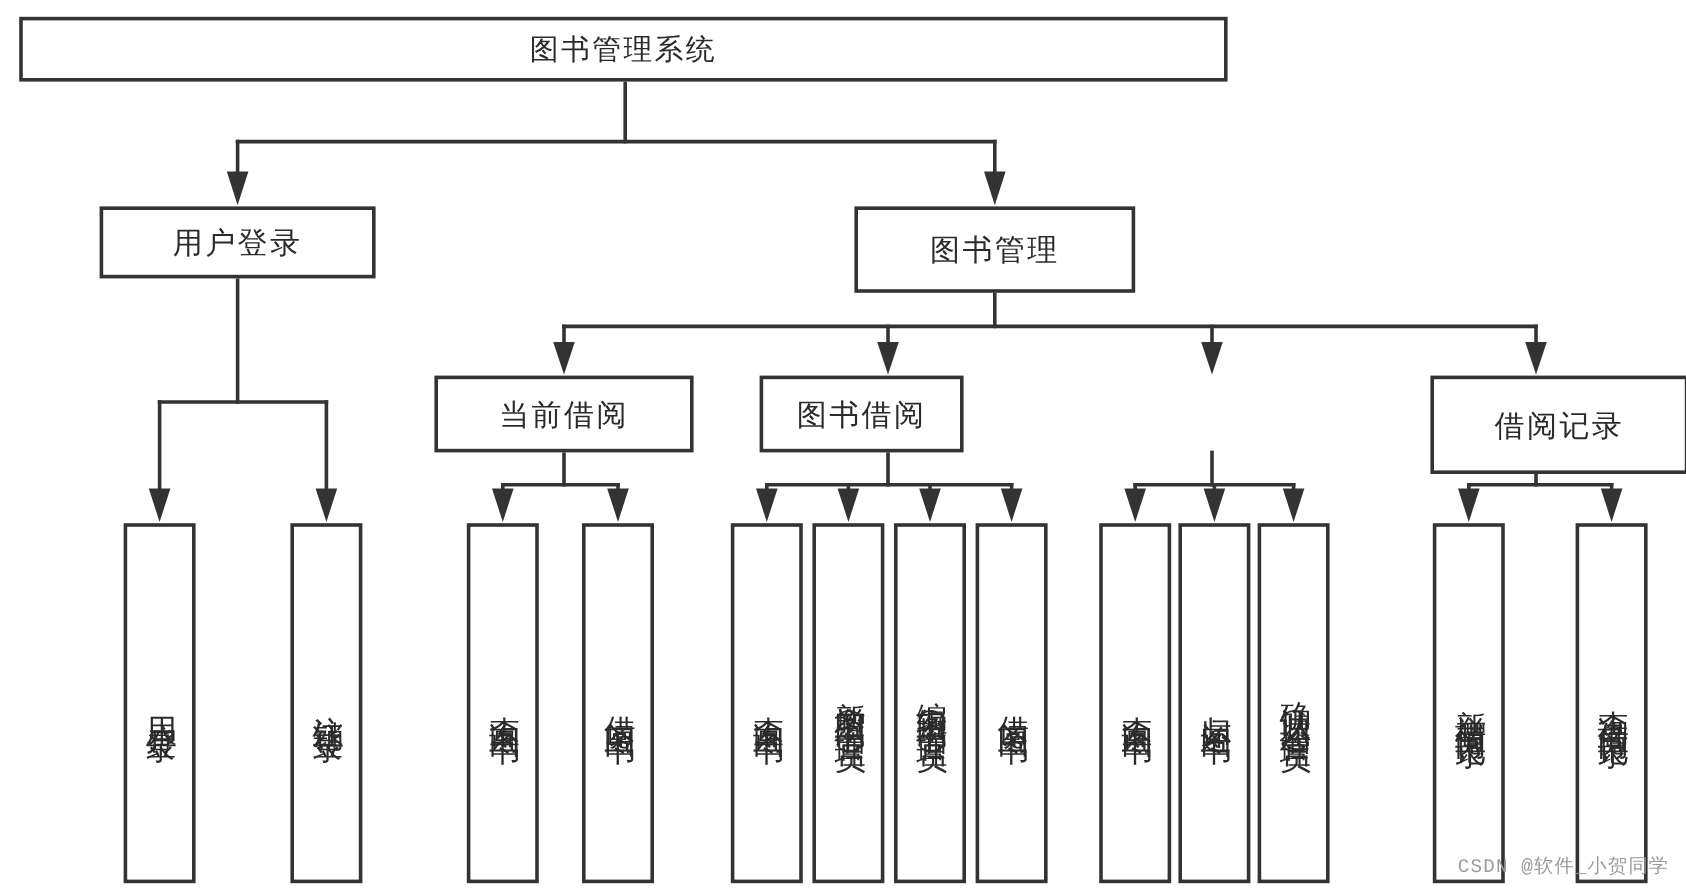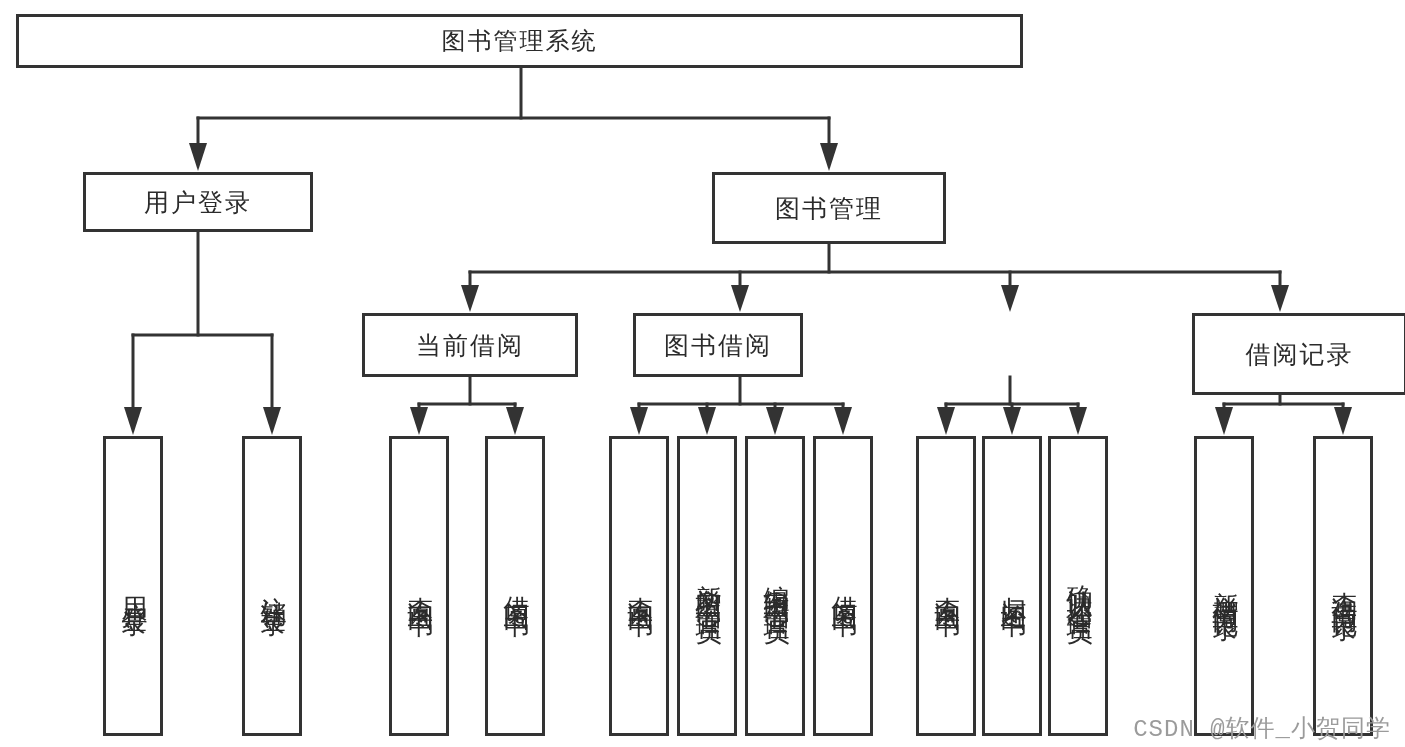--- a/index.html
+++ b/index.html
@@ -52,21 +52,21 @@
     text-orientation: mixed;
     font-size: 26px;
     letter-spacing: 5px;
     white-space: nowrap;
     line-height: 1;
   }
   #watermark {
     position: absolute;
     top: 712px;
     right: 14px;
-    font-size: 24px;
+    font-size: 16px;
     letter-spacing: 1px;
     color: var(--watermark, #9b9b9b);
     z-index: 5;
     white-space: nowrap;
   }
 </style>
 </head>
 <body>
 
 <div id="canvas">

